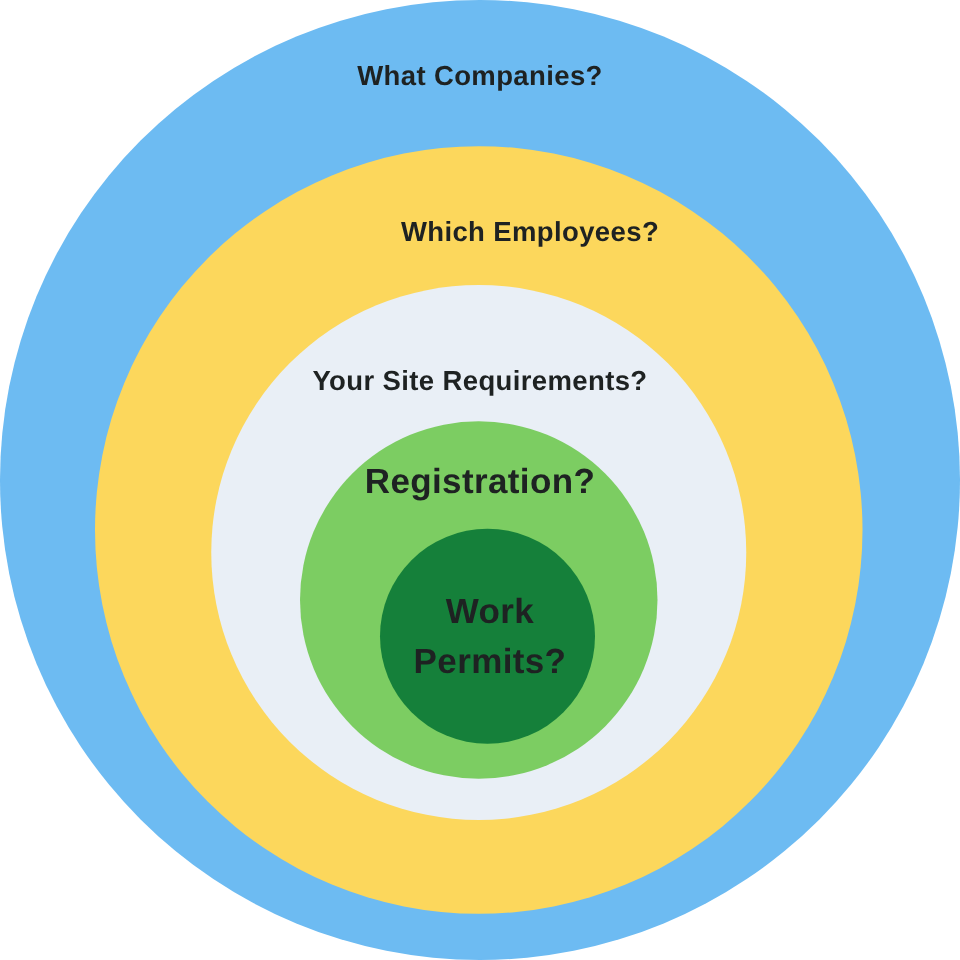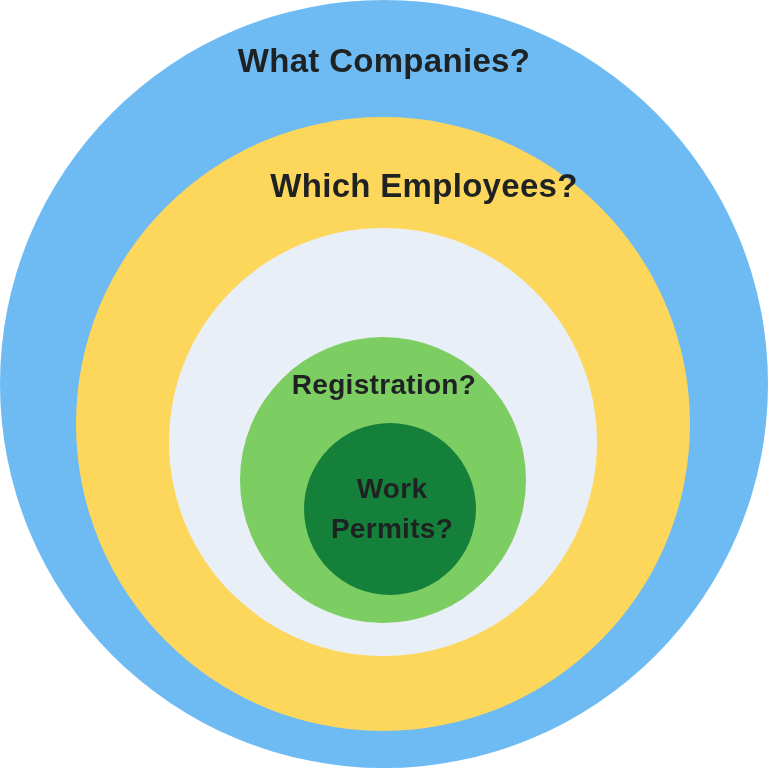--- a/index.html
+++ b/index.html
@@ -17,21 +17,21 @@
   .ring-requirements { left: 169px; top: 228px; width: 428px; height: 428px; background: #E9EFF6; }
   .ring-registration { left: 240px; top: 337px; width: 286px; height: 286px; background: #7CCD62; }
   .ring-permits      { left: 304px; top: 423px; width: 172px; height: 172px; background: #15803A; }
 
   .label {
     position: absolute;
     left: 0;
     width: 768px;
     text-align: center;
     color: #1E2222;
-    font-size: 33px;
+    font-size: 22px;
     font-weight: 600;
     letter-spacing: 0.3px;
     line-height: 30px;
     white-space: nowrap;
   }
   .label-companies    { top: 46px; }
   .label-employees    { top: 171px; padding-left: 40px; }
   .label-requirements { top: 290px; }
   .label-registration { top: 370px; font-size: 28px; text-align: center; }
   .label-permits      { top: 469px; left: 8px; font-size: 28px; line-height: 40px; white-space: normal; }
@@ -45,20 +45,21 @@
   <div class="ring ring-companies"></div>
   <div class="ring ring-employees"></div>
   <div class="ring ring-requirements"></div>
   <div class="ring ring-registration"></div>
   <div class="ring ring-permits"></div>
 
   <div class="label label-companies">What Companies?</div>
 
   <div class="label label-employees">Which Employees?</div>
 
+  <div class="label label-requirements">Your Site Requirements?</div>
 
   <div class="label label-registration">Registration?</div>
 
   <div class="label label-permits">
     <span>Work</span>
     <span>Permits?</span>
   </div>
 
 </div>
 

